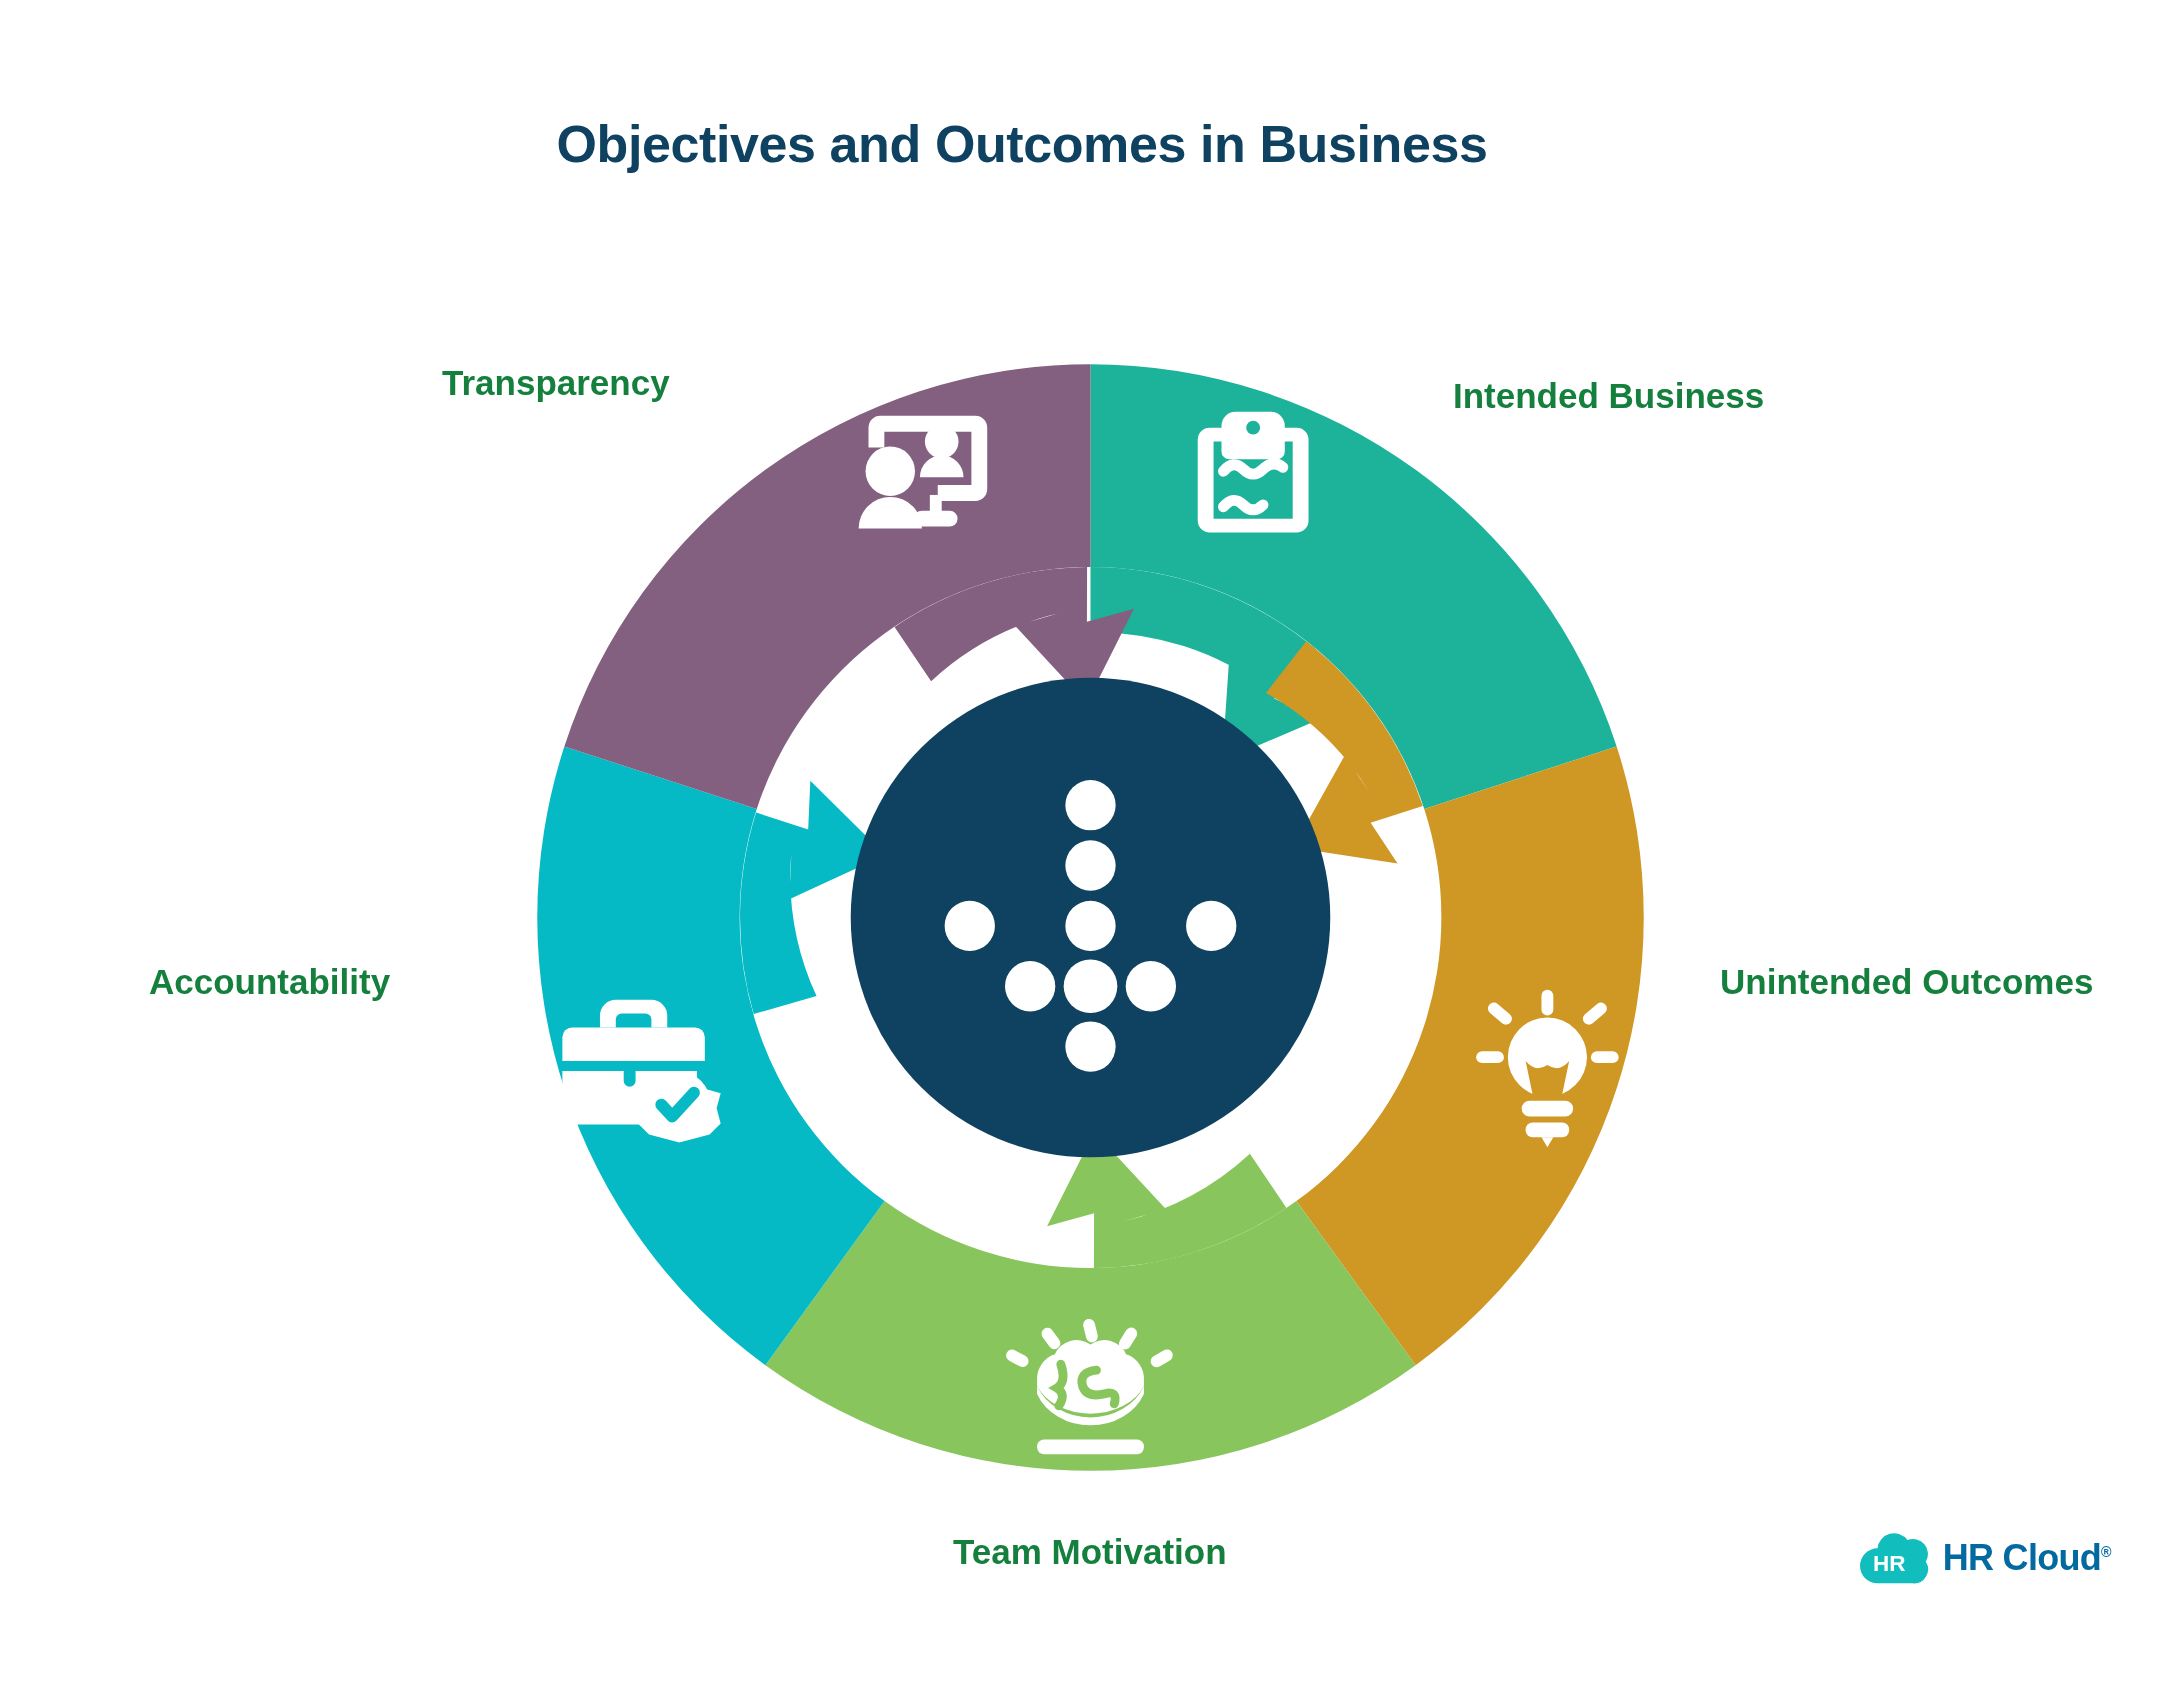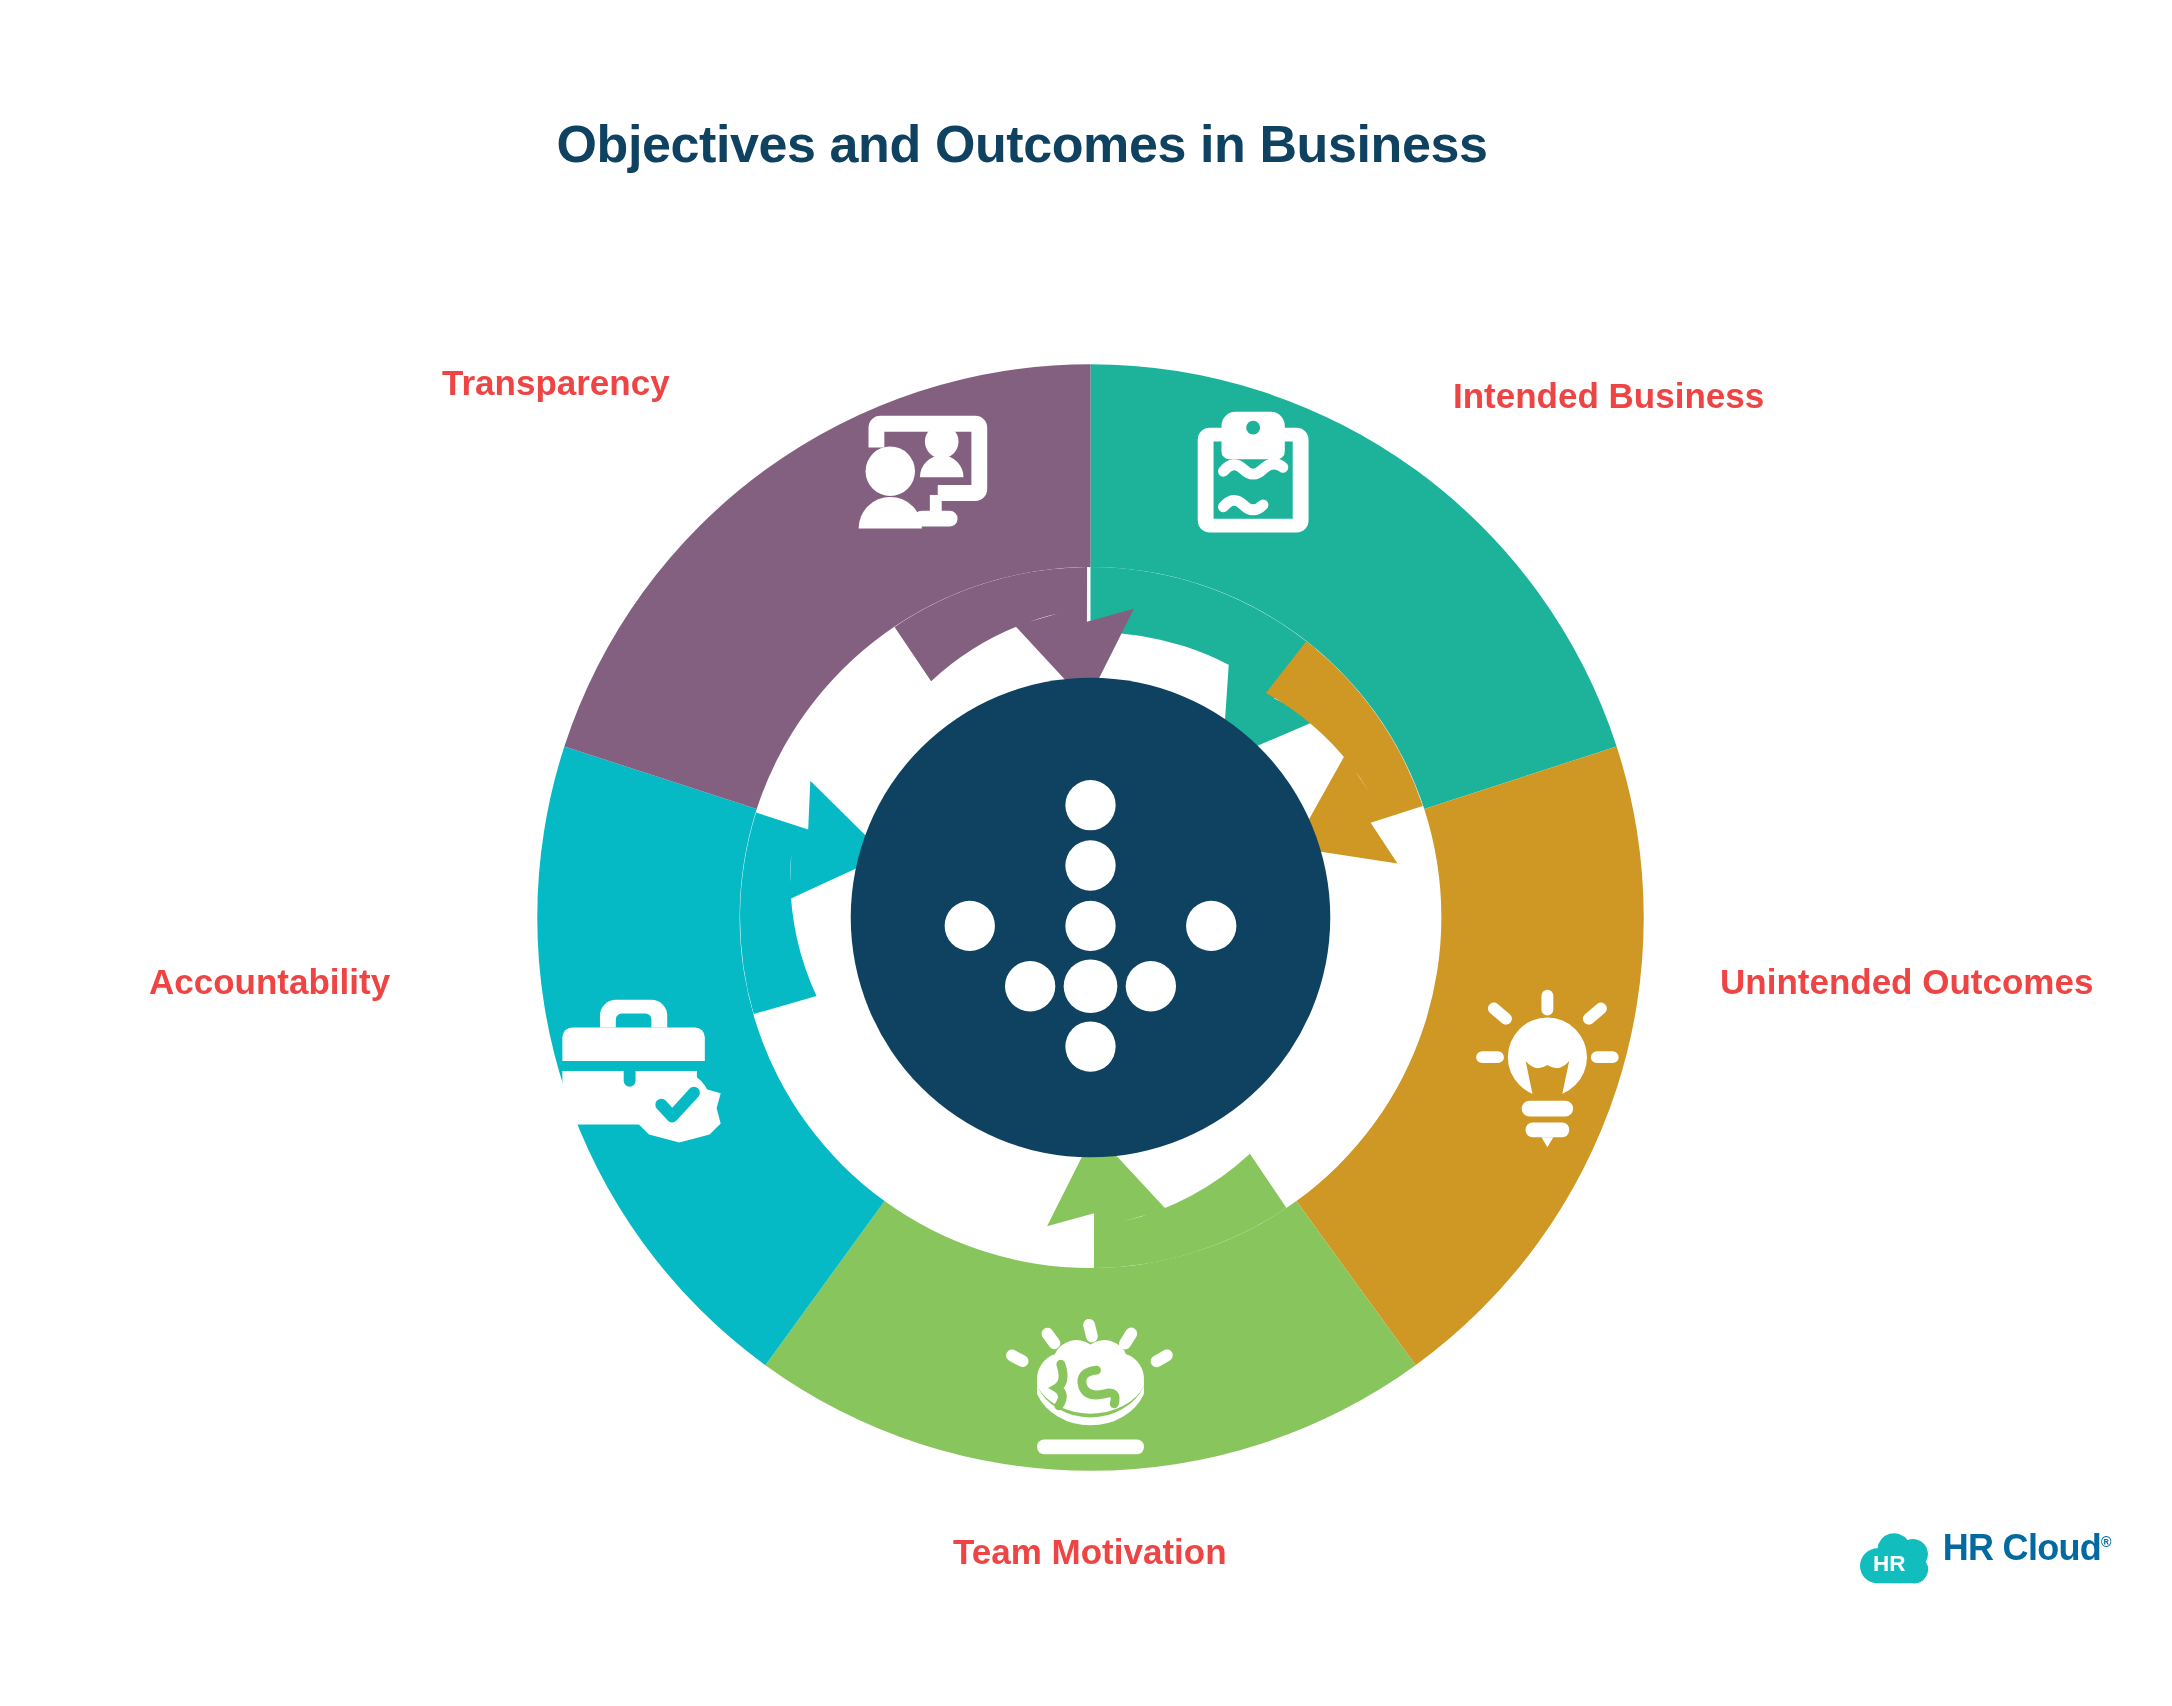--- a/index.html
+++ b/index.html
@@ -38,34 +38,35 @@
   #wheel-svg {
     display: block;
     width: 1115px;
     height: 1115px;
   }
 
   .wheel-label {
     position: absolute;
     font-size: 35px;
     font-weight: bold;
-    color: #ef4444;
+    color: #15803d;
     white-space: nowrap;
   }
   #label-transparency      { left: 442px;  top: 363px; }
   #label-intended         { left: 1453px; top: 376px; }
   #label-unintended       { left: 1720px; top: 962px; }
   #label-accountability   { left: 149px;  top: 962px; }
   #label-team-motivation  { left: 953px; top: 1532px; text-align: center; }
 
   #brand-logo {
     position: absolute;
     left: 1859px;
     top: 1530px;
     display: flex;
+    align-items: center;
     gap: 11.7px;
   }
   #brand-logo .logo-mark { display: block; }
   #brand-logo .logo-word {
     font-size: 36px;
     font-weight: bold;
     color: #0369a1;
     letter-spacing: -0.7px;
     position: relative;
     line-height: 1;

